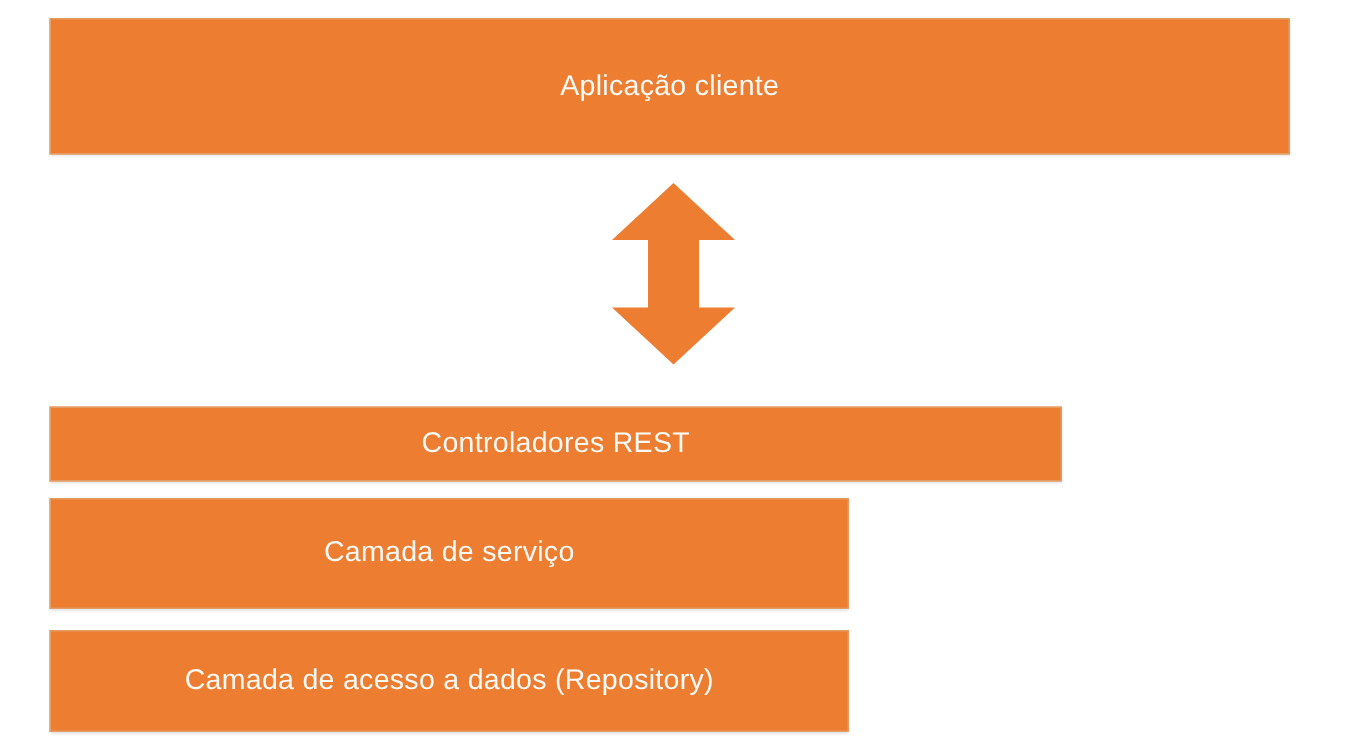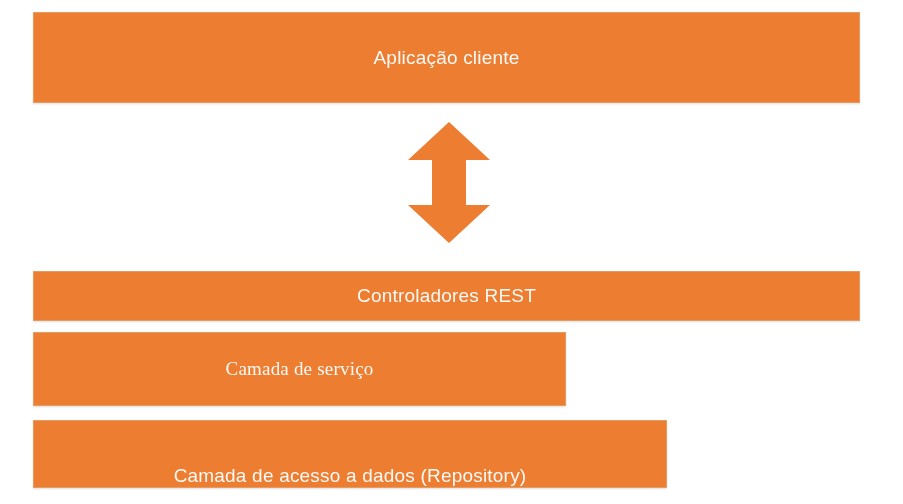--- a/index.html
+++ b/index.html
@@ -29,23 +29,23 @@
     justify-content: center;
   }
   .box-label {
     color: var(--text);
     font-size: 19px;
     letter-spacing: 0.2px;
     text-align: center;
     white-space: nowrap;
   }
   .box-client      { left: 33px;  top: 12px;  width: 827px; height: 91px; }
-  .box-controllers { left: 33px;  top: 271px; width: 827px; height: 50px; }
-  .box-service     { left: 33px;  top: 332px; width: 533px; height: 74px; font-family: Liberation Serif, serif; }
-  .box-data-access { left: 33px;  top: 420px; width: 634px; height: 68px; align-items: flex-end; }
+  .box-controllers { left: 33px;  top: 271px; width: 675px; height: 50px; }
+  .box-service     { left: 33px;  top: 332px; width: 533px; height: 74px; }
+  .box-data-access { left: 33px;  top: 420px; width: 533px; height: 68px; }
   .box-domain      { left: 578px; top: 332px; width: 281px; height: 156px; }
   .arrow {
     position: absolute;
     left: 408px;
     top: 122px;
     width: 82px;
     height: 121px;
   }
   .arrow svg { display: block; width: 100%; height: 100%; }
 </style>

